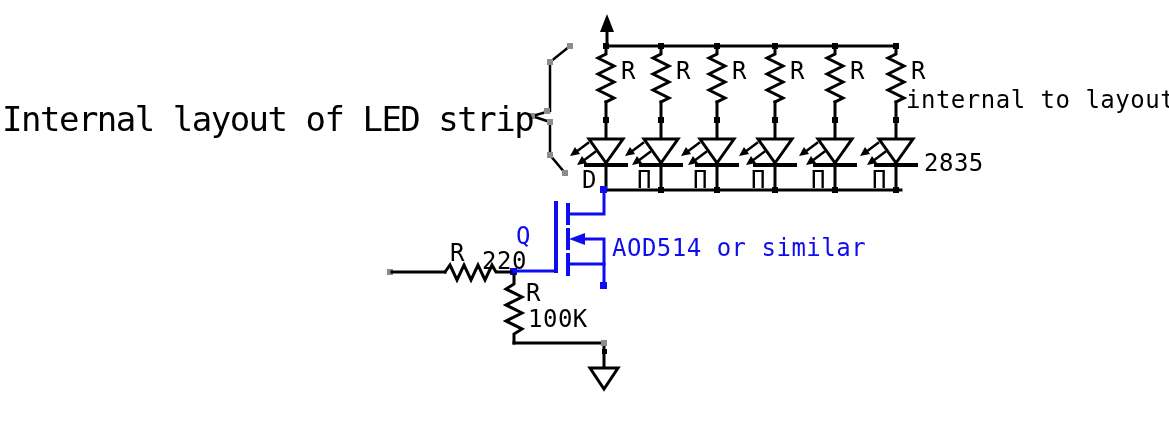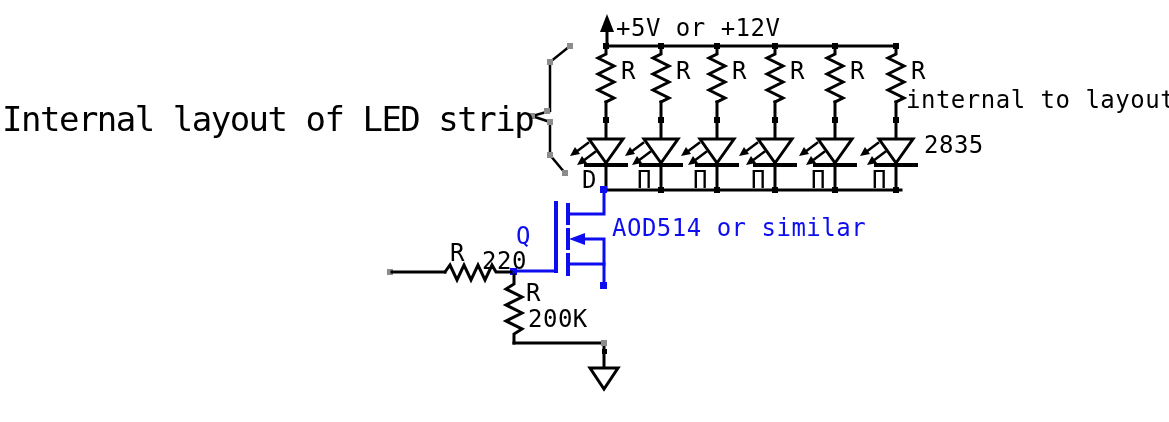--- a/index.html
+++ b/index.html
@@ -149,29 +149,28 @@
     <path class="wire" d="M392 272 L445 272"></path>
     <path class="wire" d="M445 272 L450 265 L457 280 L464 265 L471 280 L478 265 L485 280 L492 265 L496 272 L511 272"></path>
     <path class="wire" d="M514 275 L514 284 L506 289 L522 297 L506 305 L522 313 L506 321 L522 329 L514 334 L514 343"></path>
     <path class="wire" d="M514 343 L604 343 L604 368"></path>
     <rect class="handle" x="601" y="340" width="6" height="6"></rect>
     <rect class="dot" x="602" y="349" width="5" height="5"></rect>
     <polygon class="gnd" points="590,368 618,368 604,389"></polygon>
   </svg>
 
   <div class="lbl-big" style="left:2px;top:102px">Internal layout of LED strip</div>
-  <div class="lbl" style="left:616px;top:16px">+5V or +12V</div>
   <div class="lbl" style="left:906px;top:88px">internal to layout</div>
-  <div class="lbl" style="left:924px;top:133px">2835</div>
+  <div class="lbl" style="left:924px;top:151px">2835</div>
   <div class="lbl blue" style="left:516px;top:224px">Q</div>
-  <div class="lbl blue" style="left:612px;top:216px">AOD514 or similar</div>
+  <div class="lbl blue" style="left:612px;top:236px">AOD514 or similar</div>
   <div class="lbl" style="left:450px;top:241px">R</div>
   <div class="lbl" style="left:482px;top:249px">220</div>
   <div class="lbl" style="left:526px;top:281px">R</div>
-  <div class="lbl" style="left:528px;top:307px">200K</div>
+  <div class="lbl" style="left:528px;top:307px">100K</div>
 
   <div id="branch-labels">
       <div class="lbl" style="left: 621px; top: 59px;">R</div>
       <div class="lbl" style="left: 582px; top: 168px;">D</div>
       <div class="lbl" style="left: 676px; top: 59px;">R</div>
       <div class="lbl" style="left: 637px; top: 168px;">Π</div>
       <div class="lbl" style="left: 732px; top: 59px;">R</div>
       <div class="lbl" style="left: 693px; top: 168px;">Π</div>
       <div class="lbl" style="left: 790px; top: 59px;">R</div>
       <div class="lbl" style="left: 751px; top: 168px;">Π</div>

